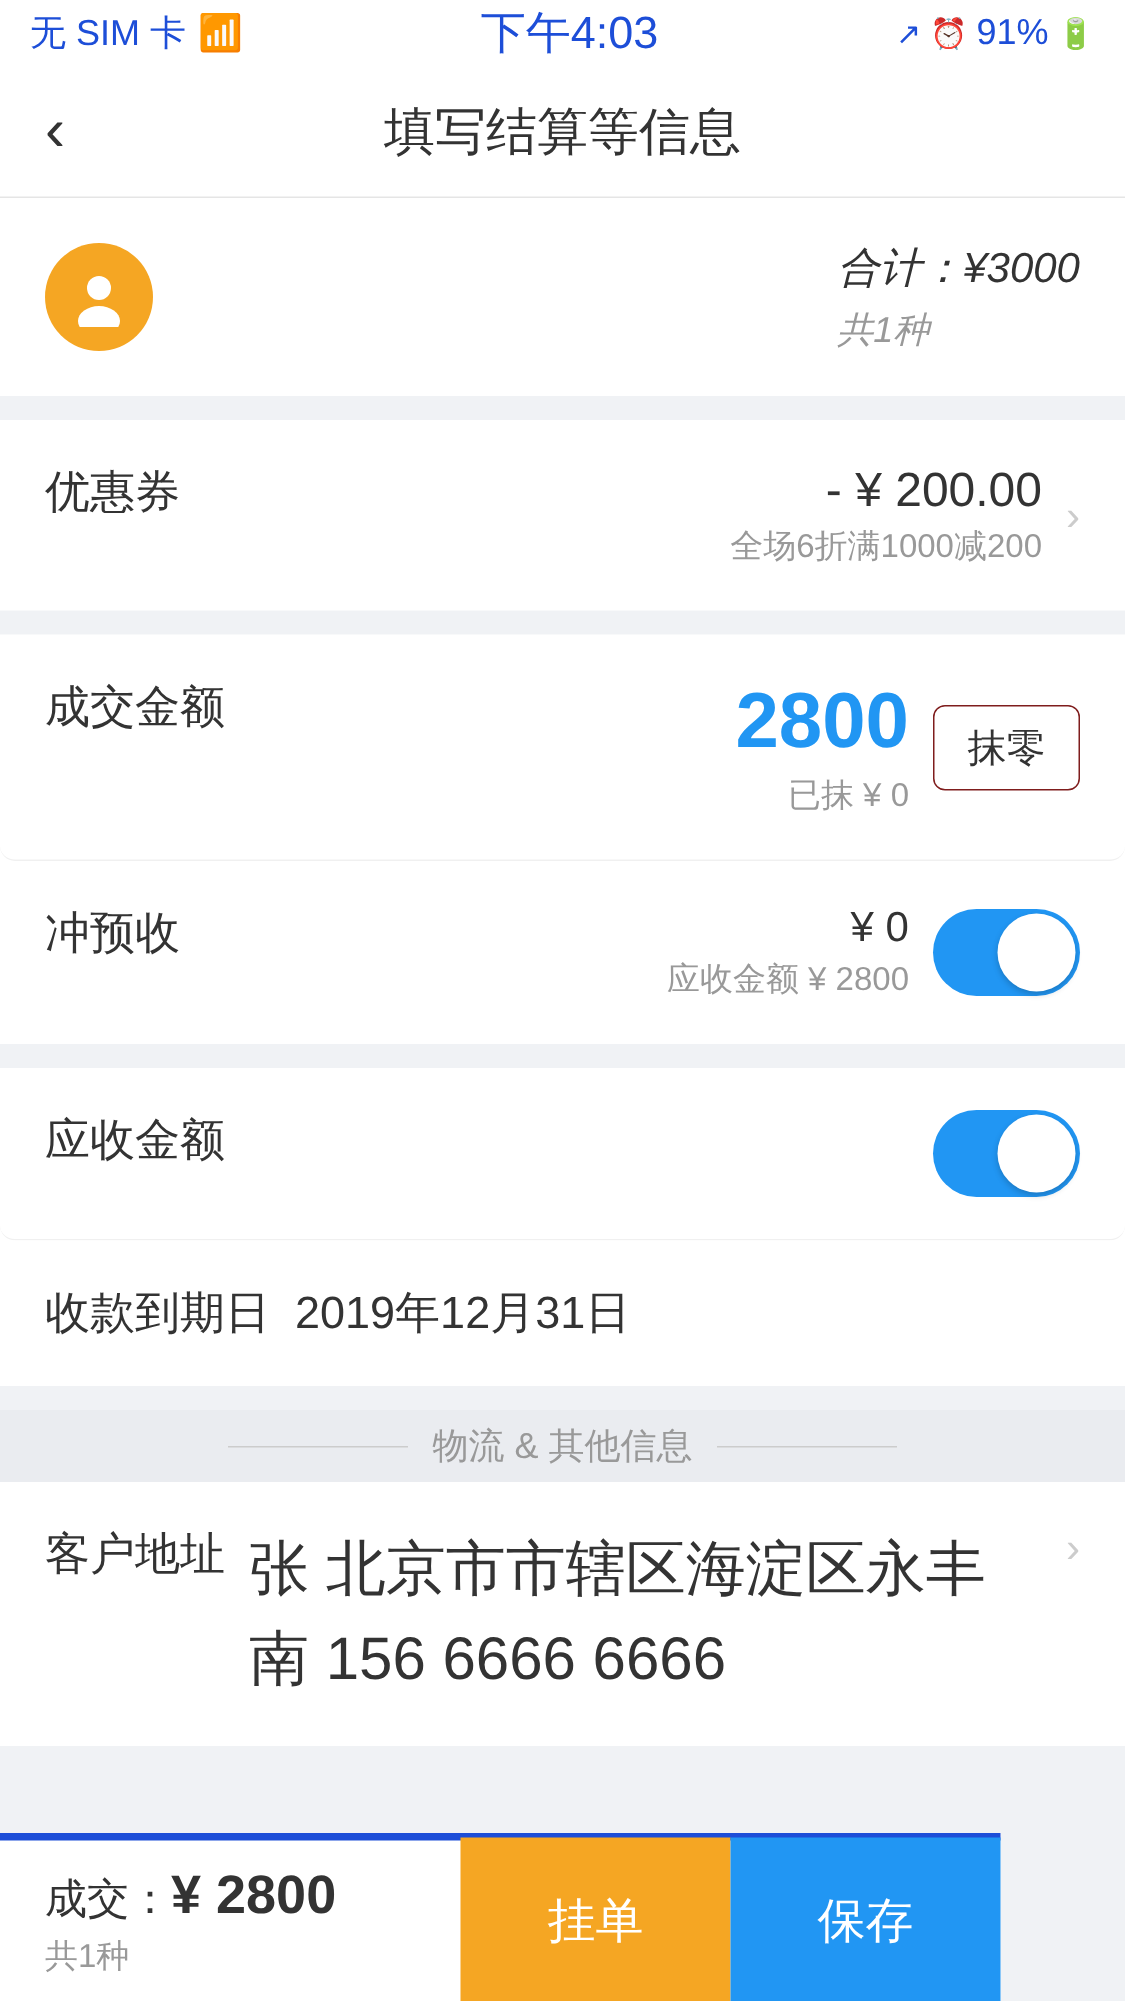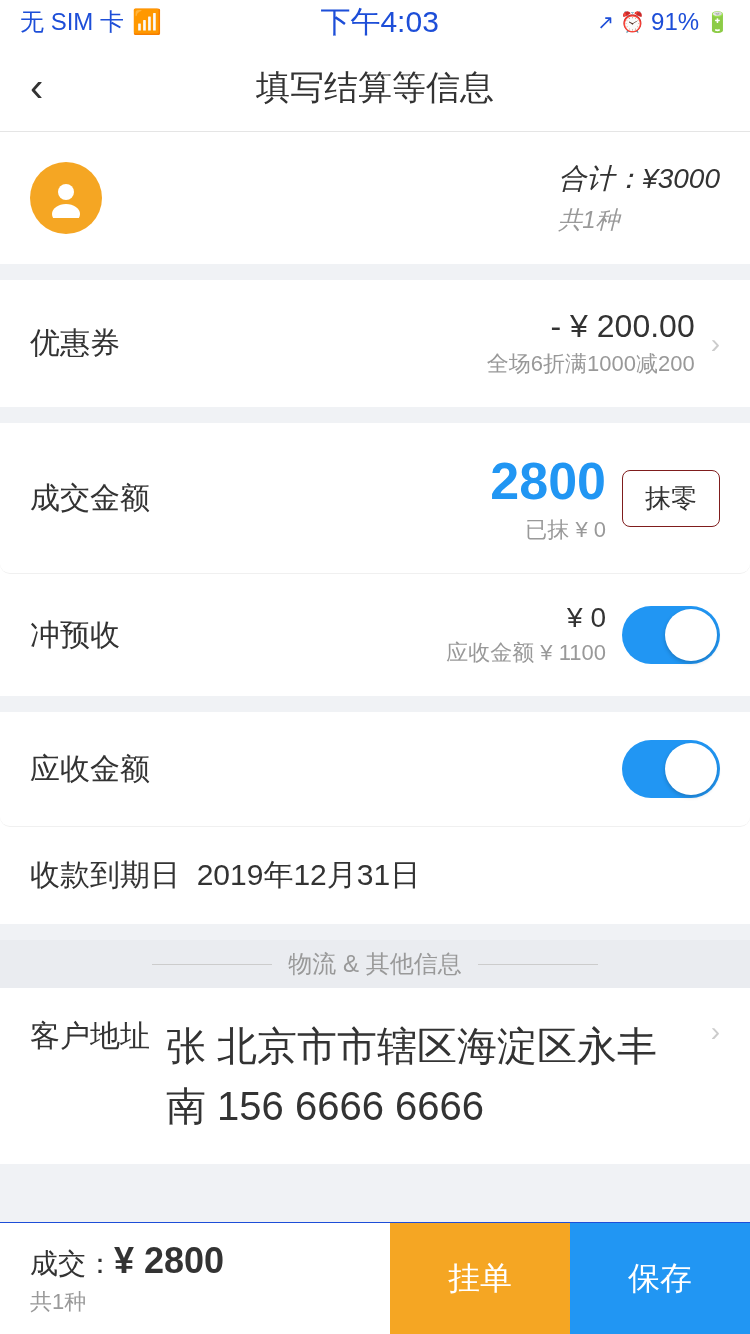--- a/index.html
+++ b/index.html
@@ -111,21 +111,20 @@
     
     .section {
       background: #fff;
       margin-bottom: 16px;
     }
 
     
     .row {
       padding: 28px 30px;
       display: flex;
-      align-items: center;
       justify-content: space-between;
       border-bottom: 1px solid #f0f0f0;
       border-radius: 10px;
     }
     .row:last-child { border-bottom: none; }
     .row-label {
       font-size: 30px;
       color: #333;
     }
     .row-right {
@@ -235,26 +234,26 @@
       flex: 1;
       margin: 0 16px;
       line-height: 1.5;
     }
 
     
     .bottom-bar {
       position: fixed;
       bottom: 0;
       left: 0;
-      width: 750px;
+      width: 667px;
       height: 112px;
       background: #fff;
       display: flex;
       align-items: center;
-      border-top: 1px solid #1d4ed8;
+      border-top: 5px solid #1d4ed8;
     }
     .bottom-summary {
       flex: 1;
       padding: 0 30px;
     }
     .bottom-deal {
       font-size: 28px;
       color: #333;
     }
     .bottom-deal-amount {
@@ -358,21 +357,21 @@
         </div>
         <button class="round-zero-btn">抹零</button>
       </div>
     </div>
 
     <div class="row">
       <span class="row-label">冲预收</span>
       <div class="row-right">
         <div>
           <div class="row-value" style="text-align:right;">¥ 0</div>
-          <div class="row-sub">应收金额 ¥ 1100</div>
+          <div class="row-sub">应收金额 ¥ 2800</div>
         </div>
         <div class="toggle">
           <div class="toggle-knob"></div>
         </div>
       </div>
     </div>
   </div>
 
   <div class="section">
     <div class="row">

